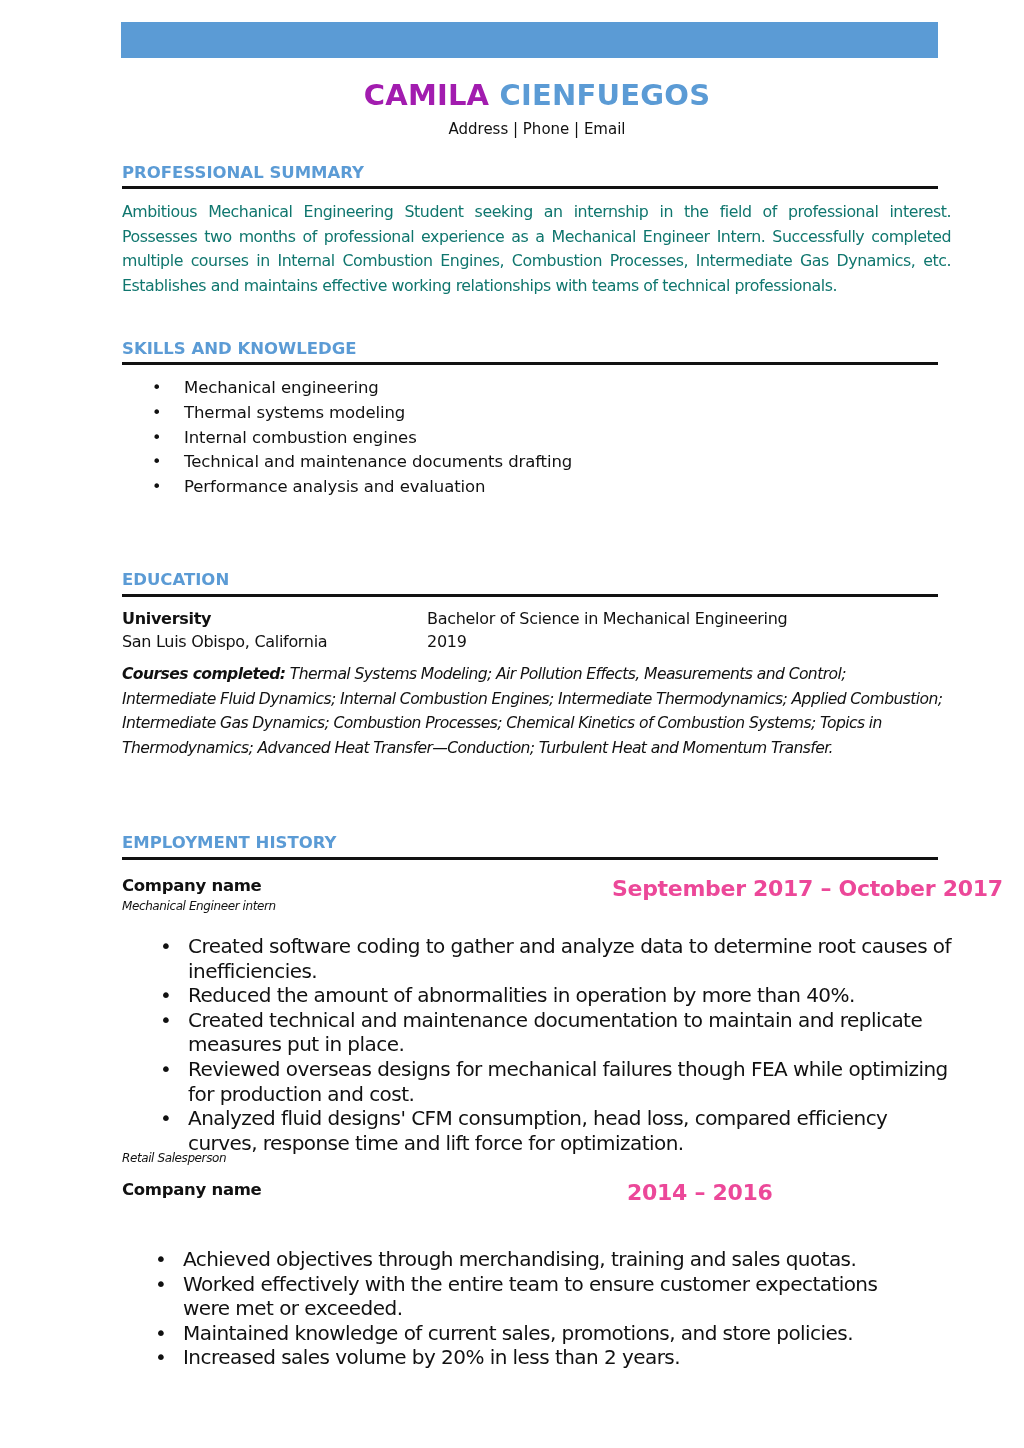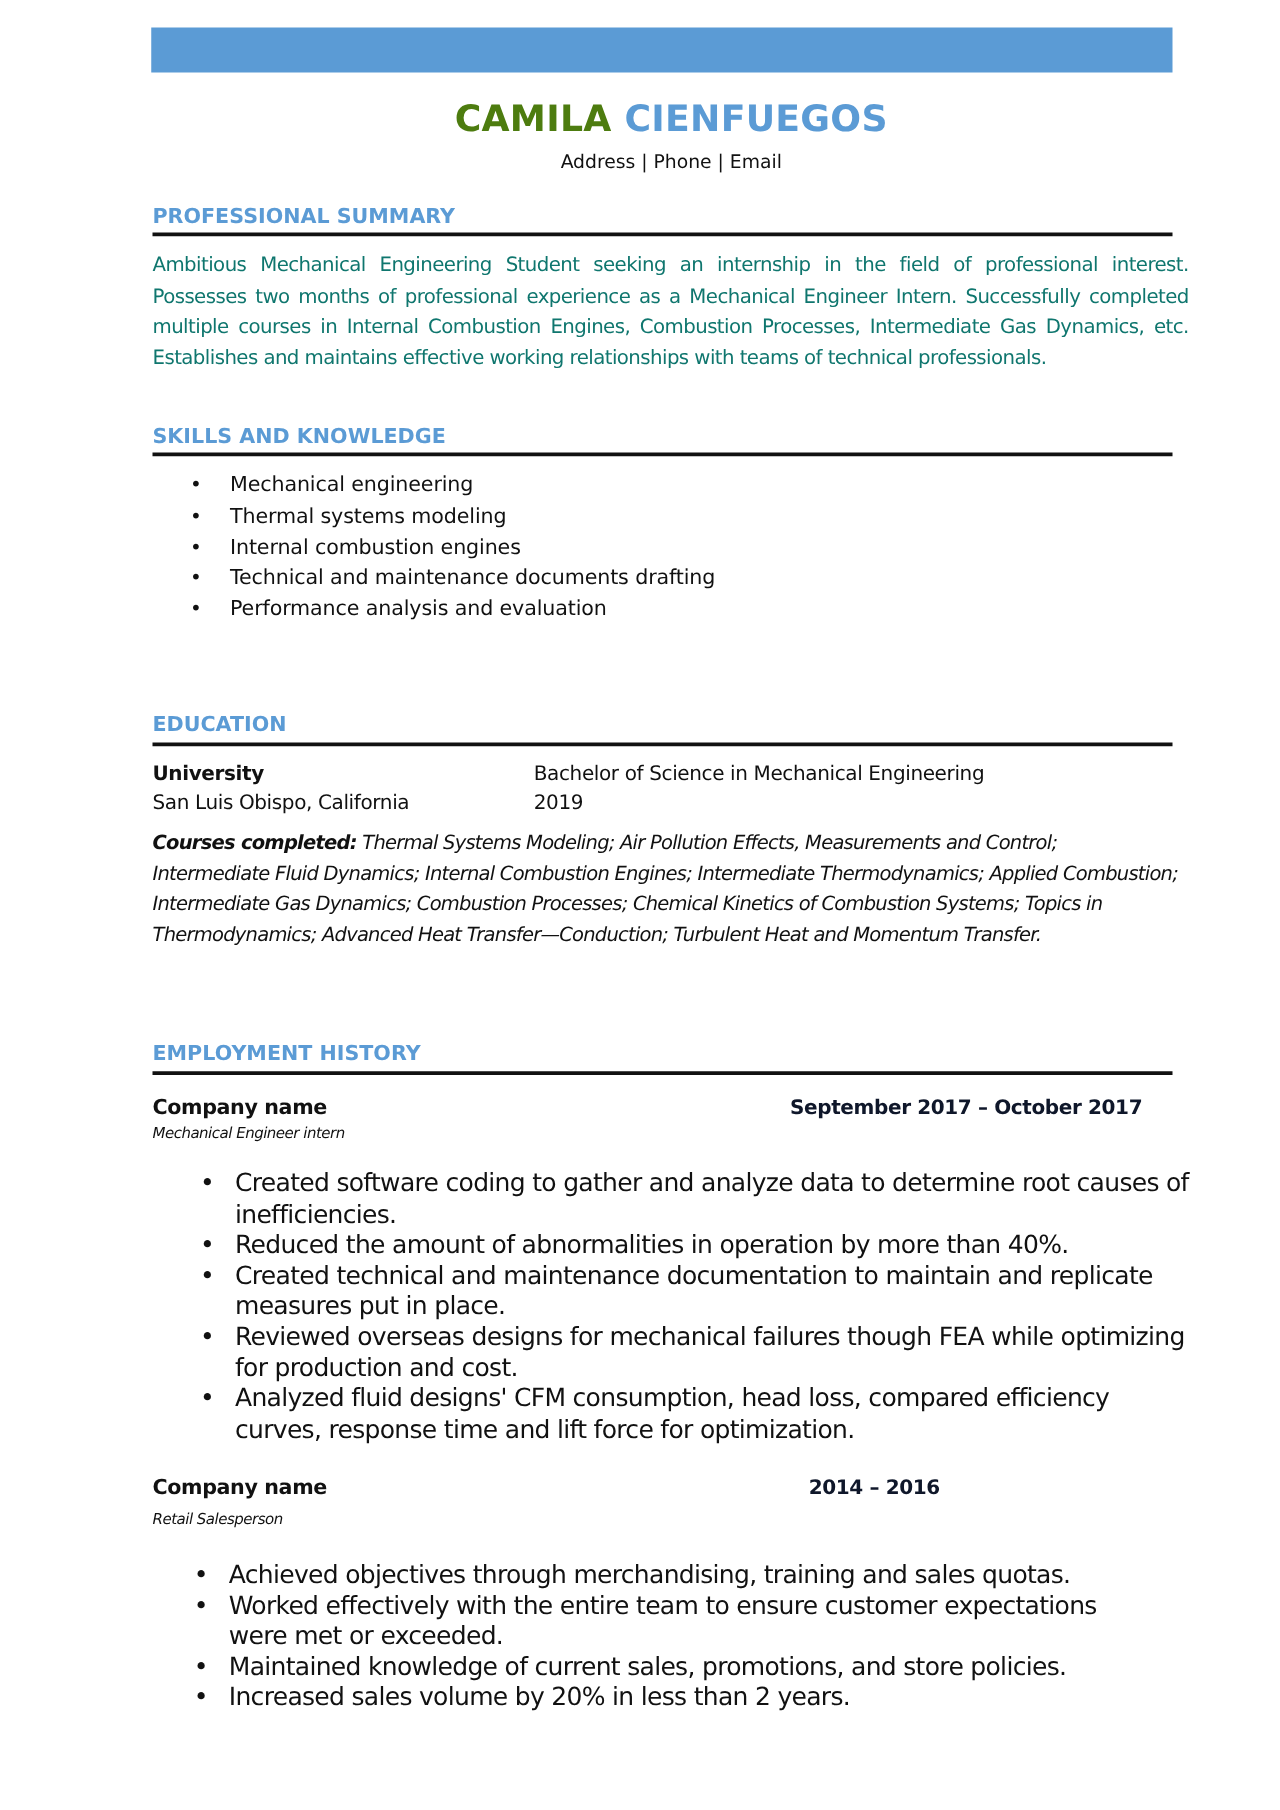--- a/index.html
+++ b/index.html
@@ -2,43 +2,43 @@
 <html><head>
 <meta charset="utf-8">
 <style>
   html, body { margin: 0; padding: 0; background: #ffffff; }
   body { width: 1024px; height: 1448px; position: relative; overflow: hidden;
          font-family: "DejaVu Sans", sans-serif; color: #111; }
   .page { position: absolute; left: 0; top: 0; width: 1024px; height: 1448px; }
   .top-bar { position: absolute; left: 121px; top: 22px; width: 817px; height: 36px; background: #5b9bd5; }
   .name { position: absolute; left: 0; width: 1074px; top: 78px; text-align: center;
           font-family: "DejaVu Sans", sans-serif; font-weight: bold; font-size: 29px; letter-spacing: 0.2px; }
-  .name .first { color: #4d7c0f; }
+  .name .first { color: #a21caf; }
   .name .last { color: #5b9bd5; }
   .contact { position: absolute; left: 0; width: 1074px; top: 120px; text-align: center;
              font-family: "DejaVu Sans", sans-serif; font-size: 15px; color: #111; }
   .section-title { position: absolute; left: 122px; font-family: "DejaVu Sans", sans-serif;
                    font-weight: bold; font-size: 16.5px; color: #5b9bd5; }
   .rule { position: absolute; left: 122px; width: 816px; height: 3px; background: #111; }
   .para { position: absolute; left: 122px; width: 829px; font-family: "DejaVu Sans", sans-serif;
           font-size: 15.8px; line-height: 24.7px; text-align: justify; text-align-last: left;
           letter-spacing: -0.45px; color: #0f766e; }
   ul.skills { position: absolute; left: 122px; top: 376px; margin: 0; padding: 0; list-style: none;
               font-family: "DejaVu Sans", sans-serif; font-size: 16.5px; line-height: 24.8px; color: #111; }
   ul.skills li { position: relative; padding-left: 62px; letter-spacing: -0.1px; }
   ul.skills li::before { content: "\2022"; position: absolute; left: 30px; top: 0; font-size: 16px; }
   .edu-row { position: absolute; font-family: "DejaVu Sans", sans-serif; font-size: 16px; color: #111; letter-spacing: -0.3px; }
   .bold { font-weight: bold; }
   .courses { position: absolute; left: 122px; top: 662px; width: 835px; font-family: "DejaVu Sans", sans-serif;
              font-style: italic; font-size: 15.6px; line-height: 24.7px; color: #111; letter-spacing: -0.6px; }
   .courses .lbl { font-weight: bold; }
   .job-company { position: absolute; left: 122px; font-weight: bold; font-size: 16.5px; color: #111;
                  font-family: "DejaVu Sans", sans-serif; letter-spacing: -0.3px; }
-  .job-dates { position: absolute; font-weight: bold; font-size: 16px; color: #0f172a;
-               font-family: "DejaVu Sans", sans-serif; letter-spacing: -0.3px; margin-left: 20px; }
+  .job-dates { position: absolute; font-weight: bold; font-size: 22px; color: #ec4899;
+               font-family: "DejaVu Sans", sans-serif; letter-spacing: -0.3px; }
   .job-title { position: absolute; left: 122px; font-style: italic; font-size: 12px; color: #111;
                font-family: "DejaVu Sans", sans-serif; letter-spacing: -0.4px; }
   ul.duties { position: absolute; margin: 0; padding: 0; list-style: none; width: 800px;
               font-family: "DejaVu Sans", sans-serif; font-size: 20px; line-height: 24.6px; color: #111;
               letter-spacing: -0.55px; }
   ul.duties li { position: relative; padding-left: 0; }
   ul.duties li::before { content: "\2022"; position: absolute; left: -28px; top: 0; }
 </style>
 </head>
 <body>
@@ -86,20 +86,20 @@
   <ul class="duties" style="left:188px; top:934px; width:770px;">
     <li>Created software coding to gather and analyze data to determine root causes of inefficiencies.</li>
     <li>Reduced the amount of abnormalities in operation by more than 40%.</li>
     <li>Created technical and maintenance documentation to maintain and replicate measures put in place.</li>
     <li>Reviewed overseas designs for mechanical failures though FEA while optimizing for production and cost.</li>
     <li>Analyzed fluid designs' CFM consumption, head loss, compared efficiency curves, response time and lift force for optimization.</li>
   </ul>
 
   <div class="job-company" style="top:1180px;">Company name</div>
   <div class="job-dates" style="left:627px; top:1180px;">2014 – 2016</div>
-  <div class="job-title" style="top:1208px;">Retail Salesperson</div>
+  <div class="job-title" style="top:1151px;">Retail Salesperson</div>
   <ul class="duties" style="left:183px; top:1247px; width:740px;">
     <li>Achieved objectives through merchandising, training and sales quotas.</li>
     <li>Worked effectively with the entire team to ensure customer expectations were met or exceeded.</li>
     <li>Maintained knowledge of current sales, promotions, and store policies.</li>
     <li>Increased sales volume by 20% in less than 2 years.</li>
   </ul>
 </div>
 
 </body></html>

